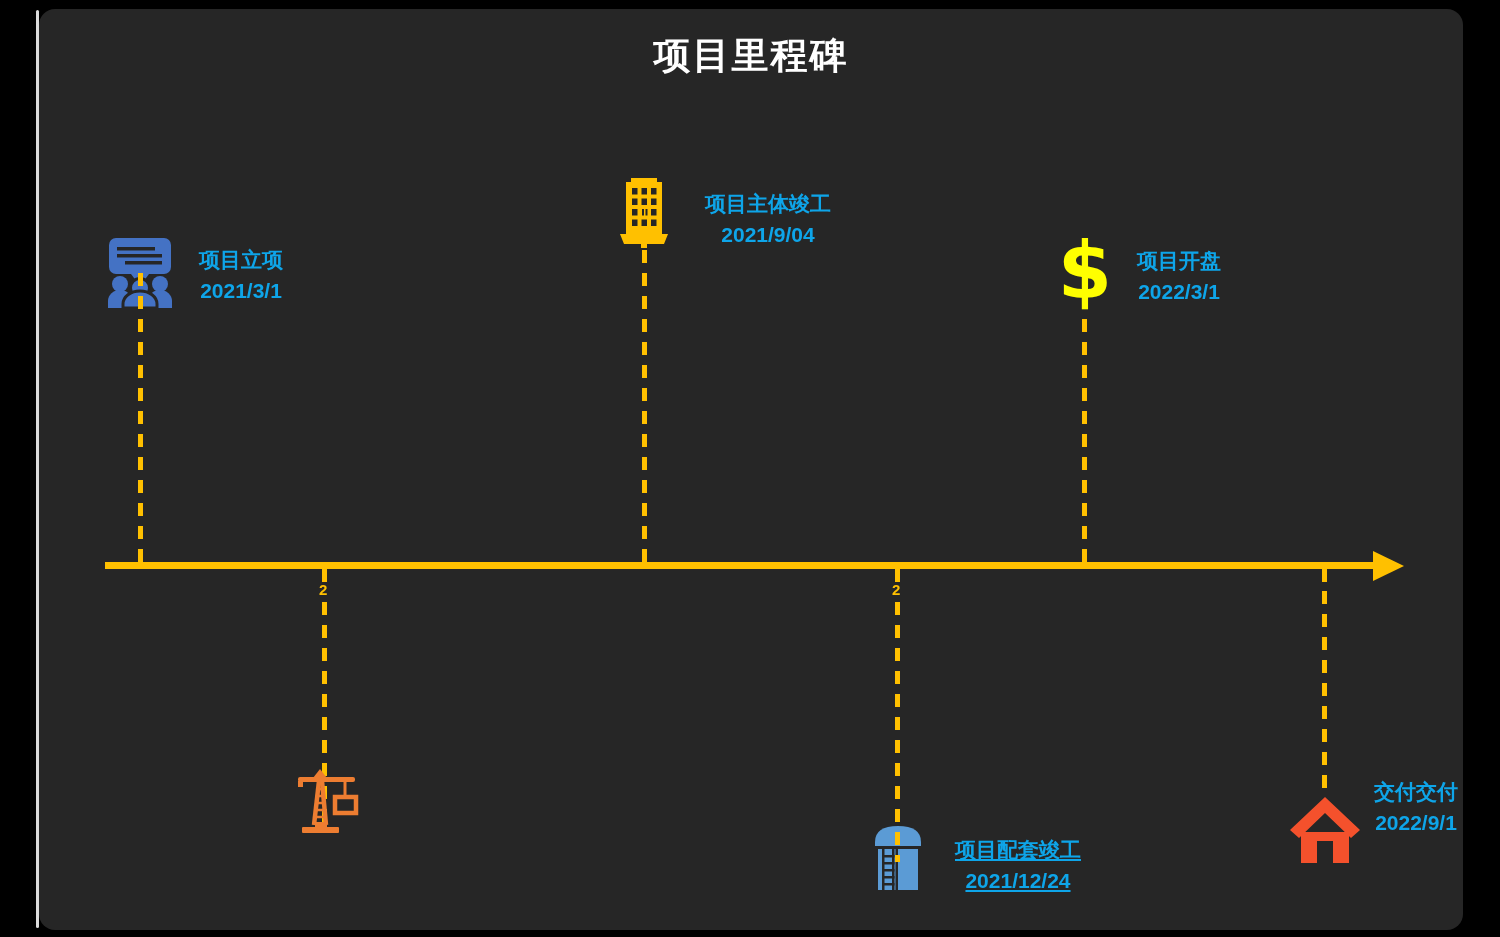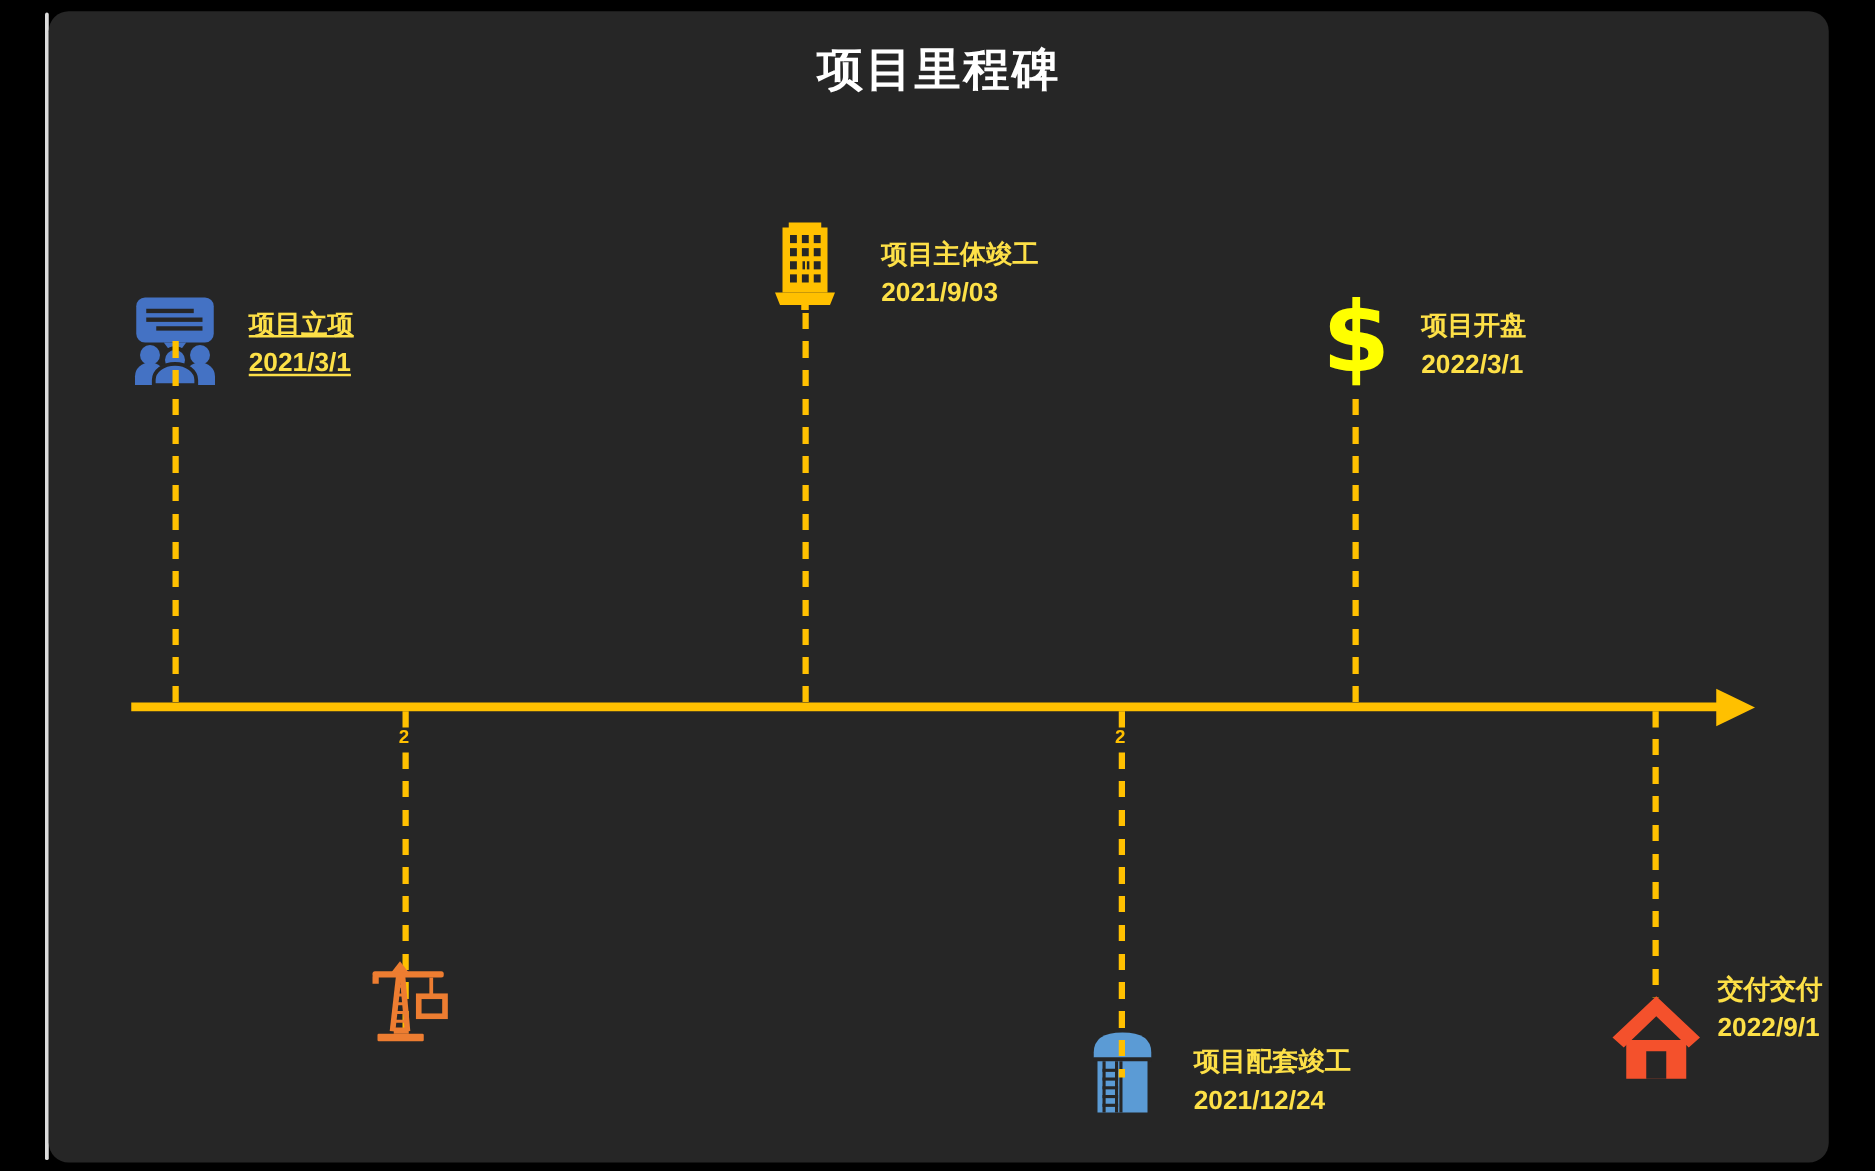--- a/index.html
+++ b/index.html
@@ -12,21 +12,21 @@
   .title{position:absolute;left:0;top:22px;width:100%;text-align:center;color:#fff;
          font-size:37px;font-weight:bold;letter-spacing:2px;}
   .axis{position:absolute;left:66px;top:553px;width:1270px;height:7px;background:#FFC000;}
   .arrowhead{position:absolute;left:1334px;top:541.5px;width:0;height:0;
              border-top:15px solid transparent;border-bottom:15px solid transparent;border-left:31px solid #FFC000;}
   .vdash{position:absolute;width:5px;}
   .vdash.up{background:repeating-linear-gradient(to top,#FFC000 0 13px,transparent 13px 23px);}
   .vdash.down{background:repeating-linear-gradient(to bottom,#FFC000 0 13px,transparent 13px 23px);}
   .tick{position:absolute;width:5px;height:13px;background:#FFC000;top:560px;}
   .artifact{position:absolute;top:573px;color:#FFC000;font-size:15px;font-weight:bold;line-height:15px;}
-  .label{position:absolute;transform:translateX(-50%);text-align:left;color:#fde047;
+  .label{position:absolute;transform:translateX(-50%);text-align:center;color:#0ea5e9;
          font-weight:700;font-size:21px;line-height:31px;white-space:nowrap;}
   .icon{position:absolute;}
   .dollar{position:absolute;transform:translateX(-50%);color:#FFFF00;font-size:78px;line-height:78px;
           font-weight:bold;font-family:"DejaVu Sans",sans-serif;}
   .z1{z-index:1}.z2{z-index:2}.z3{z-index:3}
 </style>
 </head>
 <body>
 
 <div class="slide-edge"></div>
@@ -45,21 +45,21 @@
     <rect x="11" y="18" width="45" height="3.5" fill="#262626"></rect>
     <rect x="19" y="25" width="37" height="3.5" fill="#262626"></rect>
     <path d="M25,38 L43,38 L34,50 Z" fill="#4472C4"></path>
     <circle cx="14" cy="48" r="8" fill="#4472C4"></circle>
     <path d="M2,72 v-7 a12,11 0 0 1 24,0 v7 z" fill="#4472C4"></path>
     <circle cx="54" cy="48" r="8" fill="#4472C4"></circle>
     <path d="M42,72 v-7 a12,11 0 0 1 24,0 v7 z" fill="#4472C4"></path>
     <circle cx="34" cy="52" r="9.5" fill="#4472C4" stroke="#262626" stroke-width="3"></circle>
     <path d="M17,72 v-4 a17,13 0 0 1 34,0 v4 z" fill="#4472C4" stroke="#262626" stroke-width="3"></path>
   </svg>
-  <div class="label" style="left:202px;top:235px;text-decoration:underline;">
+  <div class="label" style="left:202px;top:235px;">
     <div>项目立项</div>
     <div>2021/3/1</div>
   </div>
 
   <div class="tick" style="left:283px;"></div>
   <div class="artifact" style="left:280px;">2</div>
   <div class="vdash down z1" style="left:283px;top:593px;height:230px;"></div>
   <svg class="icon z2" style="left:254px;top:757px;" width="70" height="72" viewBox="0 0 70 72">
     <g stroke="#ED7D31" fill="#ED7D31">
       <rect x="5" y="11" width="57" height="5" rx="2" stroke="none"></rect>
@@ -96,42 +96,42 @@
         <rect x="33" y="33" width="5.5" height="6.5"></rect>
       <rect x="14" y="43.5" width="5.5" height="6.5"></rect>
         <rect x="23.5" y="43.5" width="5.5" height="6.5"></rect>
         <rect x="33" y="43.5" width="5.5" height="6.5"></rect>
     </g>
     <path d="M2,58 L50,58 L46,68 L6,68 Z" fill="#FFC000"></path>
     <rect x="23" y="68" width="6" height="4" fill="#FFC000"></rect>
   </svg>
   <div class="label" style="left:729px;top:179px;">
     <div>项目主体竣工</div>
-    <div>2021/9/03</div>
+    <div>2021/9/04</div>
   </div>
 
   <div class="tick" style="left:856px;"></div>
   <div class="artifact" style="left:853px;">2</div>
   <div class="vdash down z3" style="left:856px;top:593px;height:260px;"></div>
   <svg class="icon z2" style="left:830px;top:813px;" width="58" height="72" viewBox="0 0 58 72">
     <path d="M6,24 L6,20 Q6,4 29,4 Q52,4 52,20 L52,24 Z" fill="#5B9BD5"></path>
     <rect x="6" y="24" width="46" height="3" fill="#262626"></rect>
     <rect x="9" y="27" width="40" height="41" fill="#5B9BD5"></rect>
     <g fill="#262626">
       <rect x="13" y="27" width="2.5" height="41"></rect>
       <rect x="23" y="27" width="2.5" height="41"></rect>
       <rect x="26.5" y="27" width="2.5" height="41"></rect>
       <rect x="13" y="33" width="12.5" height="2.5"></rect>
       <rect x="13" y="40" width="12.5" height="2.5"></rect>
       <rect x="13" y="47" width="12.5" height="2.5"></rect>
       <rect x="13" y="54" width="12.5" height="2.5"></rect>
       <rect x="13" y="61" width="12.5" height="2.5"></rect>
     </g>
   </svg>
-  <div class="label" style="left:979px;top:825px;">
+  <div class="label" style="left:979px;top:825px;text-decoration:underline;">
     <div>项目配套竣工</div>
     <div>2021/12/24</div>
   </div>
 
   <div class="vdash up z1" style="left:1043px;top:301px;height:252px;"></div>
   <div class="dollar z2" style="left:1046px;top:223px;">$</div>
   <div class="label" style="left:1140px;top:236px;">
     <div>项目开盘</div>
     <div>2022/3/1</div>
   </div>

